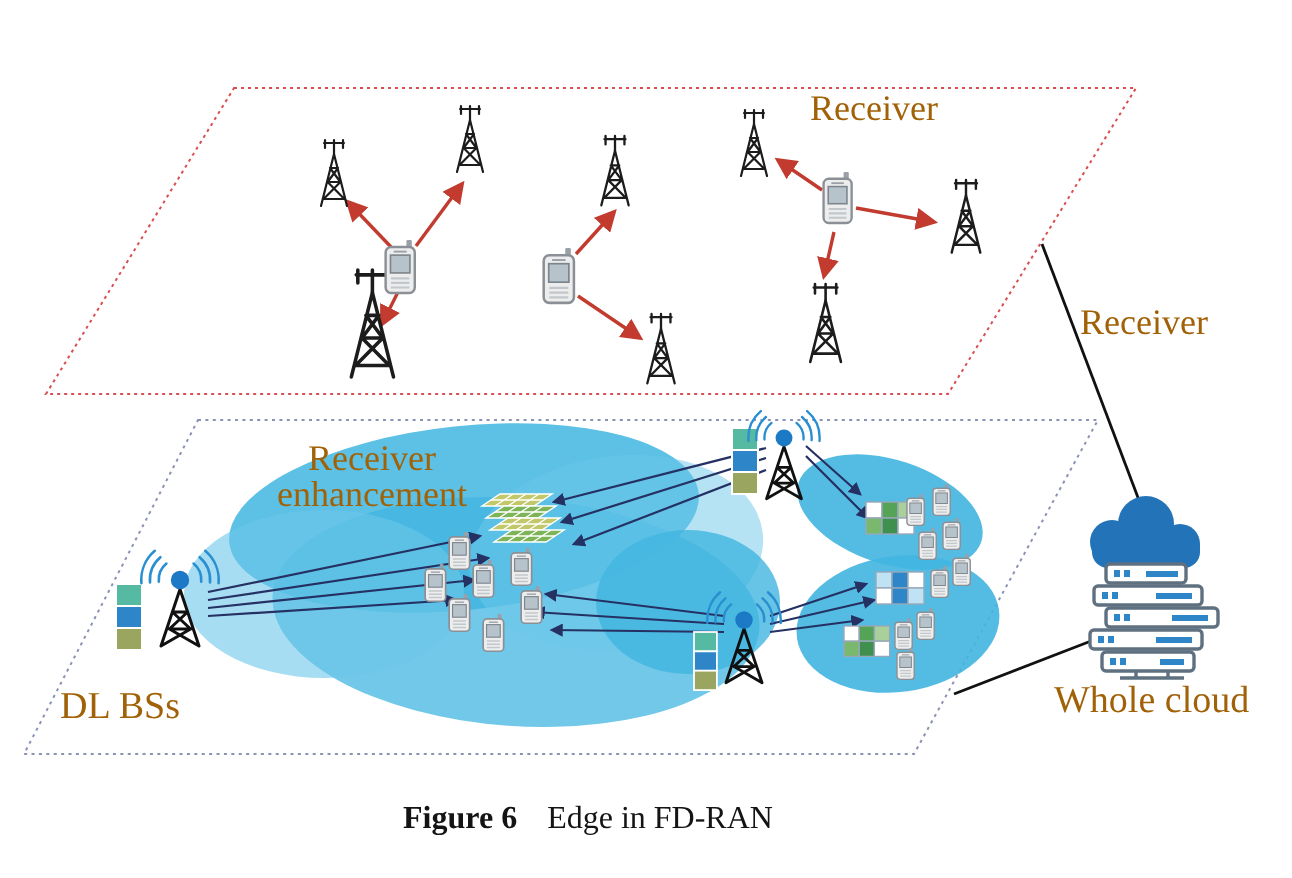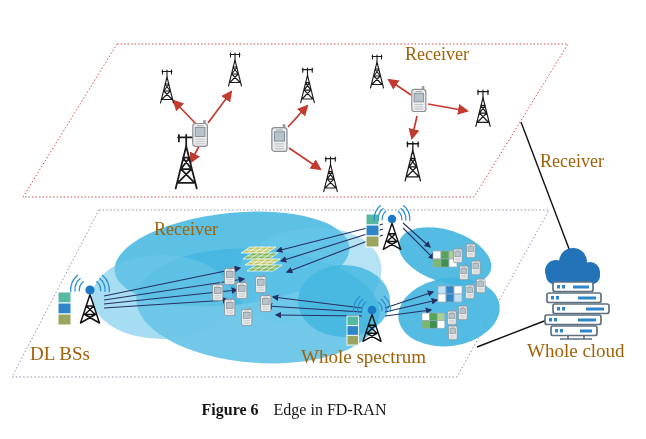--- a/index.html
+++ b/index.html
@@ -225,28 +225,28 @@
 
 
 <div class="lbl" style="left:405px;top:45px;font-size:18px">
   <div>Receiver</div>
 </div>
 
 <div class="lbl" style="left:540px;top:152px;font-size:18px">Receiver</div>
 
 <div class="lbl center" style="left:130px;top:220px;width:112px;font-size:18px">
   <div>Receiver</div>
+  <div>enhancement</div>
 </div>
 
 <div class="lbl center" style="left:414px;top:206px;width:102px;font-size:18px">
 </div>
 
 <div class="lbl" style="left:30px;top:344px;font-size:19px">DL BSs</div>
 
-<div class="lbl" style="left:301px;top:347px;font-size:19px">Whole spectrum</div>
 
 <div class="lbl" style="left:527px;top:341px;font-size:19px">Whole cloud</div>
 
 <div class="caption">
   <span class="cap-label">Figure 6</span>
   <span>Edge in FD-RAN</span>
 </div>
 
 </div>
 

